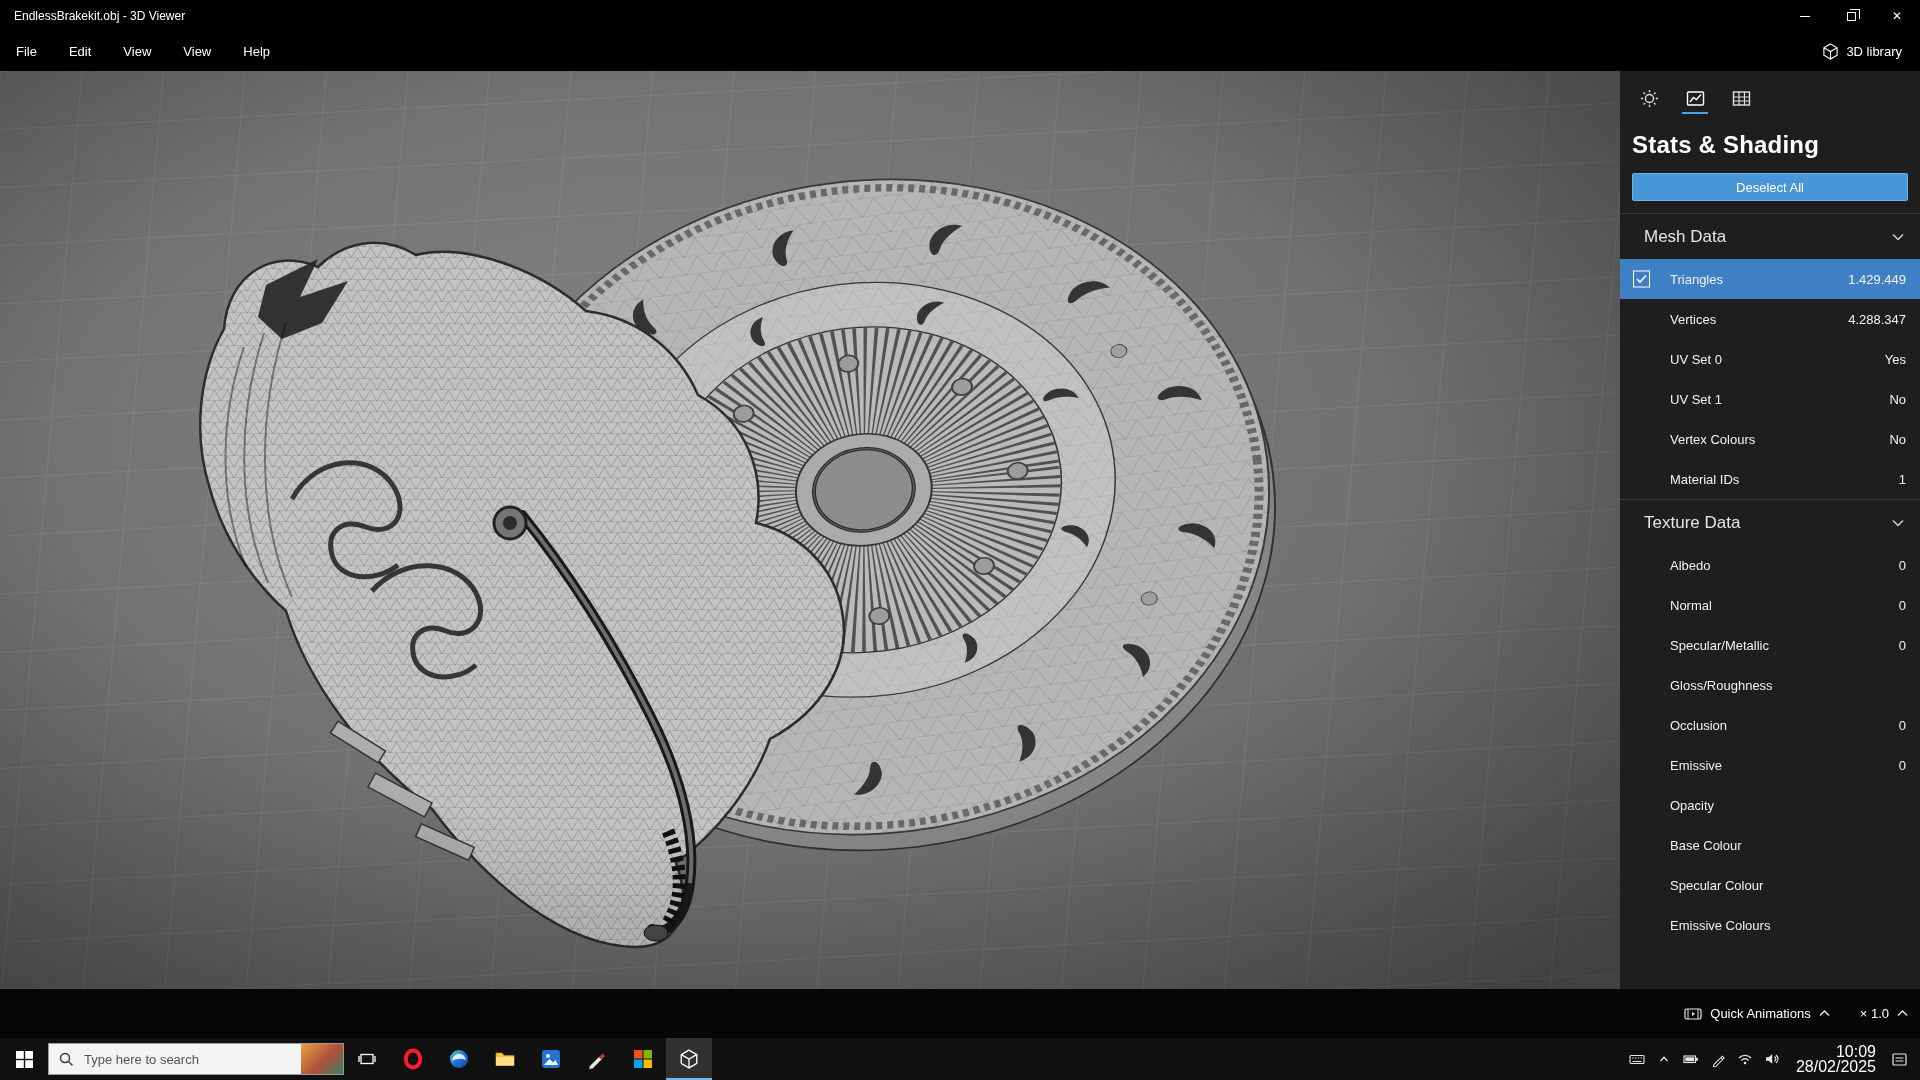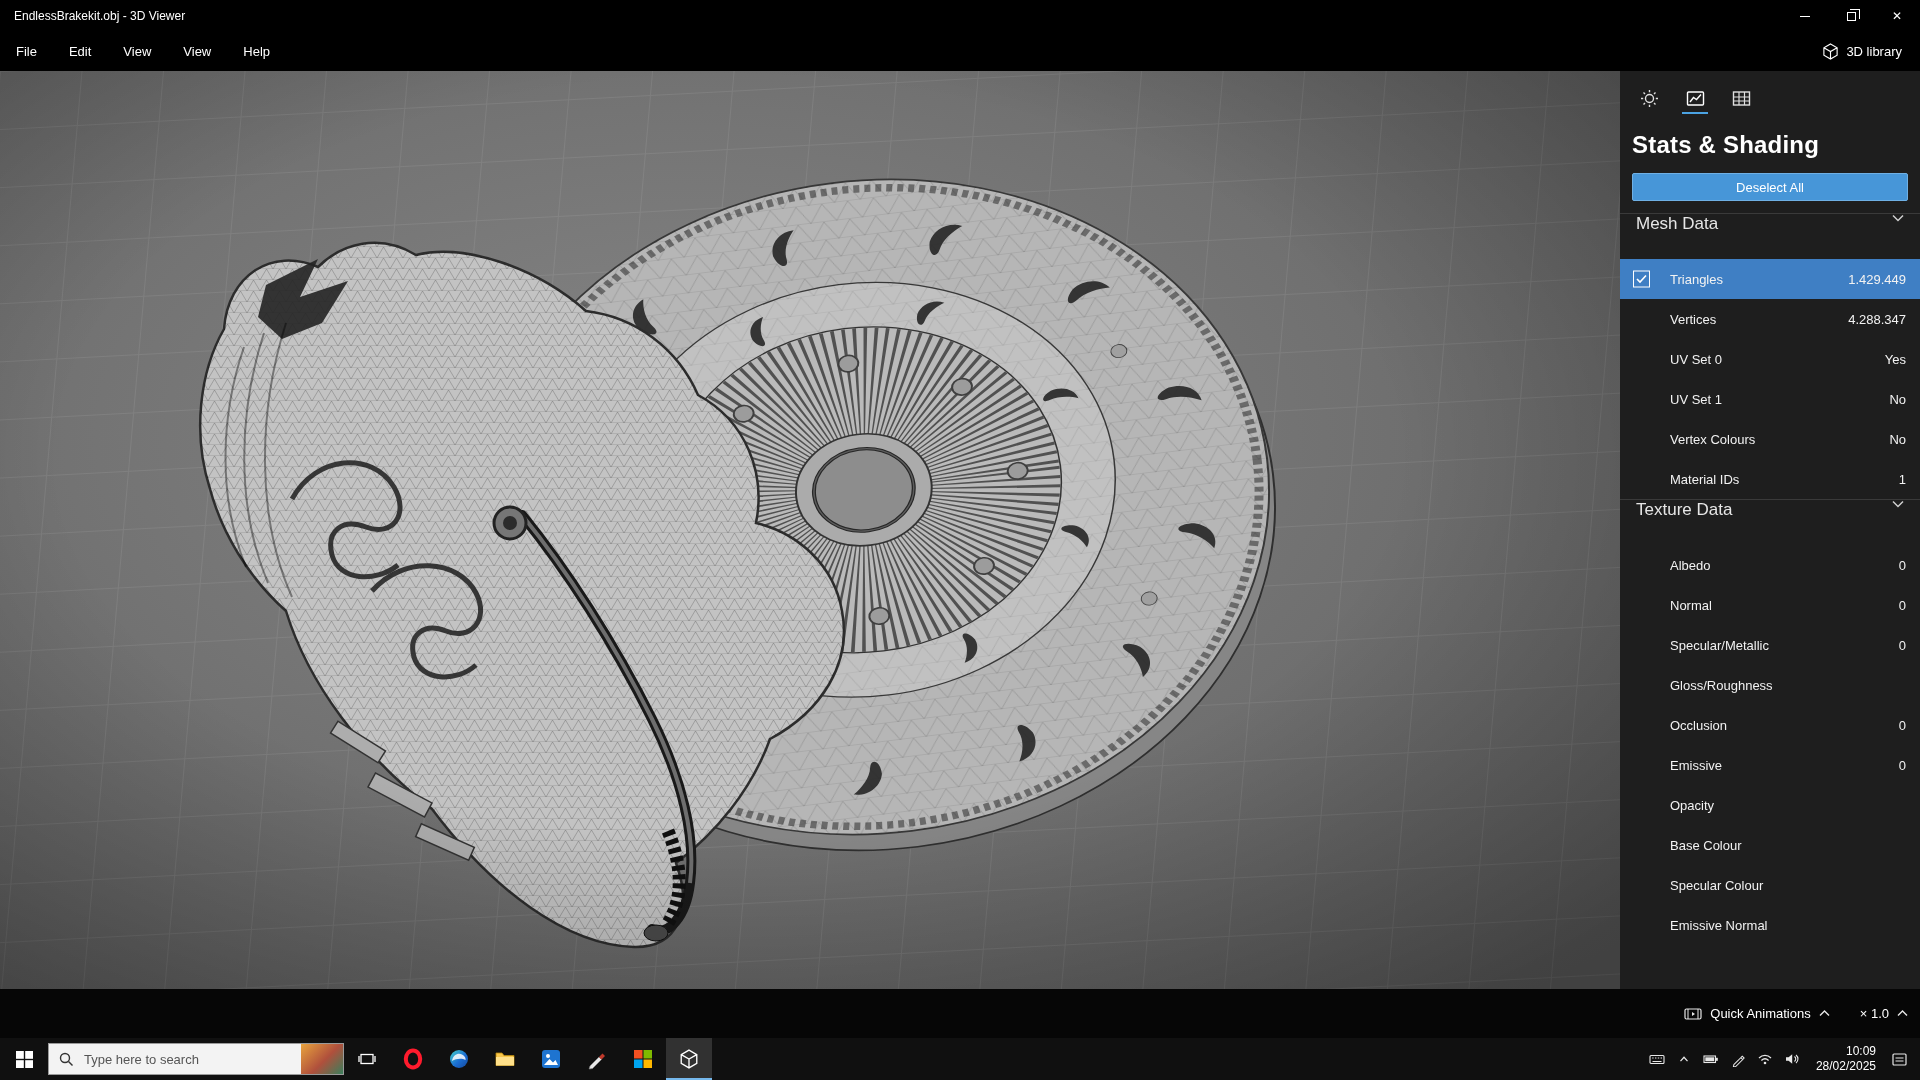--- a/index.html
+++ b/index.html
@@ -27,21 +27,21 @@
   .viewport svg{display:block;width:100%;height:100%}
 
   
   .sidebar{width:300px;height:918px;background:#1e1e1e;overflow:hidden;display:flex;flex-direction:column}
   .tabs{display:flex;gap:8px;padding:12px 0 4px 10px;flex:0 0 auto}
   .tab{width:38px;height:36px;display:flex;flex-direction:column;align-items:center;justify-content:center;gap:4px}
   .tab .ul{width:26px;height:2px;background:transparent}
   .tab.active .ul{background:#4ba3e3}
   .panel-title{font-size:24px;font-weight:700;padding:8px 12px 14px;letter-spacing:.2px}
   .deselect{display:block;margin:0 12px 12px;width:calc(100% - 24px);height:28px;background:#4796d8;border:1px solid #6fb0e4;border-radius:2px;color:#fff;font-size:13px;font-family:inherit;cursor:pointer}
-  .section-h{display:flex;justify-content:space-between;height:46px;padding:0 16px 0 16px;border-top:1px solid #3a3a3a;color:#e6e6e6;font-size:17px}
+  .section-h{display:flex;align-items:center;justify-content:space-between;height:46px;padding:0 16px 0 24px;border-top:1px solid #3a3a3a;color:#e6e6e6;font-size:17px}
   .rows{display:flex;flex-direction:column}
   .row{position:relative;height:40px;display:flex;align-items:center;padding:0 14px 0 50px;font-size:13px;color:#f2f2f2}
   .row .v{margin-left:auto;font-size:13px}
   .row.selected{background:#3f7fc4}
   .checkbox{position:absolute;left:13px;top:50%;transform:translateY(-50%);width:17px;height:17px;border:1.5px solid #fff;display:flex;align-items:center;justify-content:center;background:transparent}
 
   
   .bottombar{height:49px;background:#060606;display:flex;align-items:center;justify-content:flex-end;gap:30px;padding-right:12px;font-size:13px;flex:0 0 auto}
   .qa,.speed{display:flex;align-items:center;gap:8px}
 
@@ -50,21 +50,21 @@
   .tb-btn{width:48px;display:flex;align-items:center;justify-content:center}
   .search{width:296px;margin:5px 0;background:#f3f3f3;border:1px solid #9a9a9a;display:flex;align-items:center;overflow:hidden}
   .search input{flex:1;min-width:0;border:none;background:transparent;outline:none;font-size:13px;color:#222;font-family:Liberation Sans, sans-serif;padding-left:6px}
   .search input::placeholder{color:#555}
   .search .mag{padding:0 4px 0 10px;display:flex;align-items:center}
   .search .highlight{width:42px;align-self:stretch;background:linear-gradient(135deg,#e8a33d 0%,#b0503c 55%,#3a7f5c 100%)}
   .ticon{width:46px;display:flex;align-items:center;justify-content:center;position:relative}
   .ticon.active{background:rgba(255,255,255,.14);box-shadow:inset 0 -2px 0 #76b9ed}
   .tray{margin-left:auto;display:flex;align-items:center}
   .tray-ic{width:27px;height:42px;display:flex;align-items:center;justify-content:center}
-  .clock{text-align:right;font-size:12px;line-height:15px;padding:0 10px;white-space:nowrap}
+  .clock{text-align:right;font-size:16px;line-height:15px;padding:0 10px;white-space:nowrap}
   .showdesk{width:7px;border-left:1px solid rgba(255,255,255,.3)}
   .appicon{width:26px;height:26px;display:flex;align-items:center;justify-content:center}
 </style>
 </head>
 <body>
 
 <div class="app">
 
   <div class="titlebar">
     <span class="title">EndlessBrakekit.obj - 3D Viewer</span>
@@ -304,21 +304,21 @@
         </div>
         <div class="row">
           <span>Base Colour</span>
           <span class="v"></span>
         </div>
         <div class="row">
           <span>Specular Colour</span>
           <span class="v"></span>
         </div>
         <div class="row">
-          <span>Emissive Normal</span>
+          <span>Emissive Colours</span>
           <span class="v"></span>
         </div>
       </div>
     </div>
   </div>
 
   <div class="bottombar">
     <div class="qa">
       <svg width="18" height="14" viewBox="0 0 18 14">
         <rect x="1" y="2" width="16" height="10" rx="1.5" fill="none" stroke="#e8e8e8" stroke-width="1.2"></rect>

